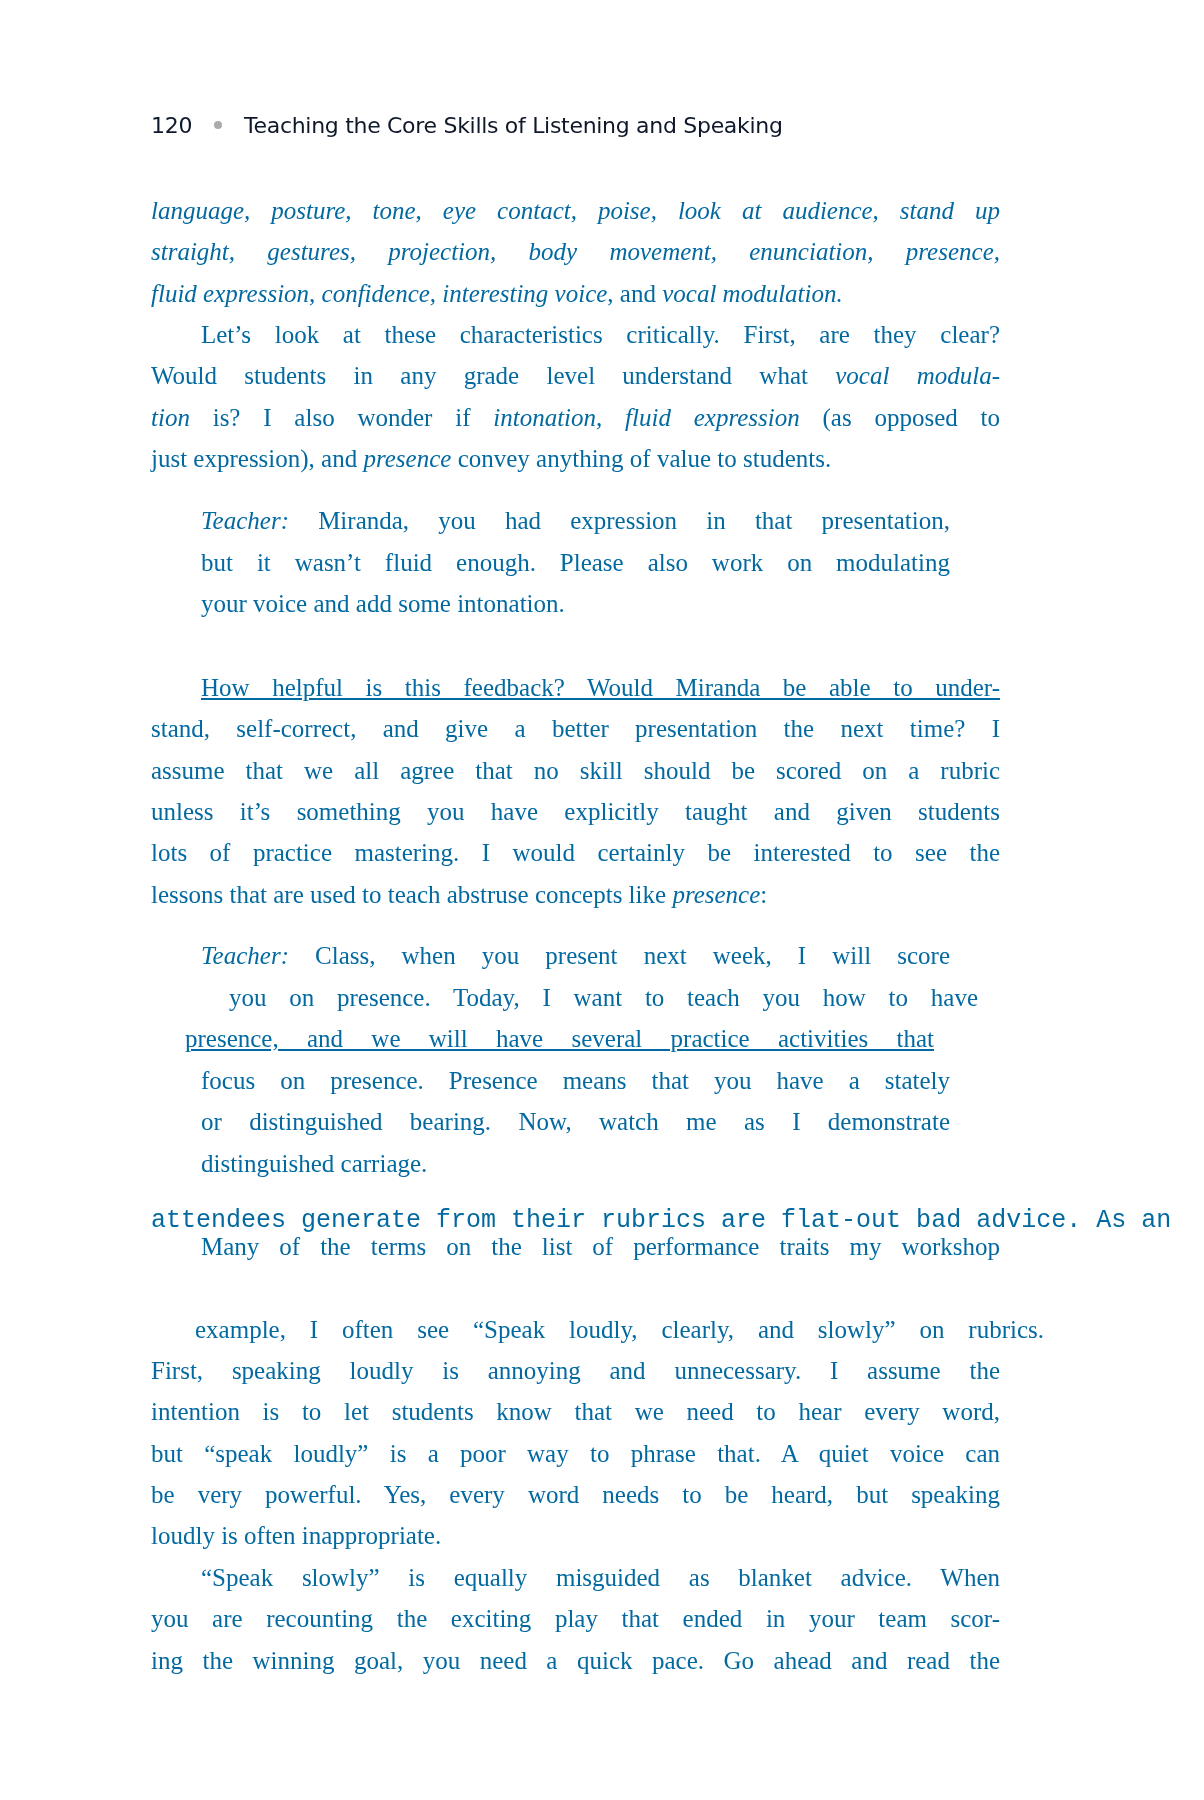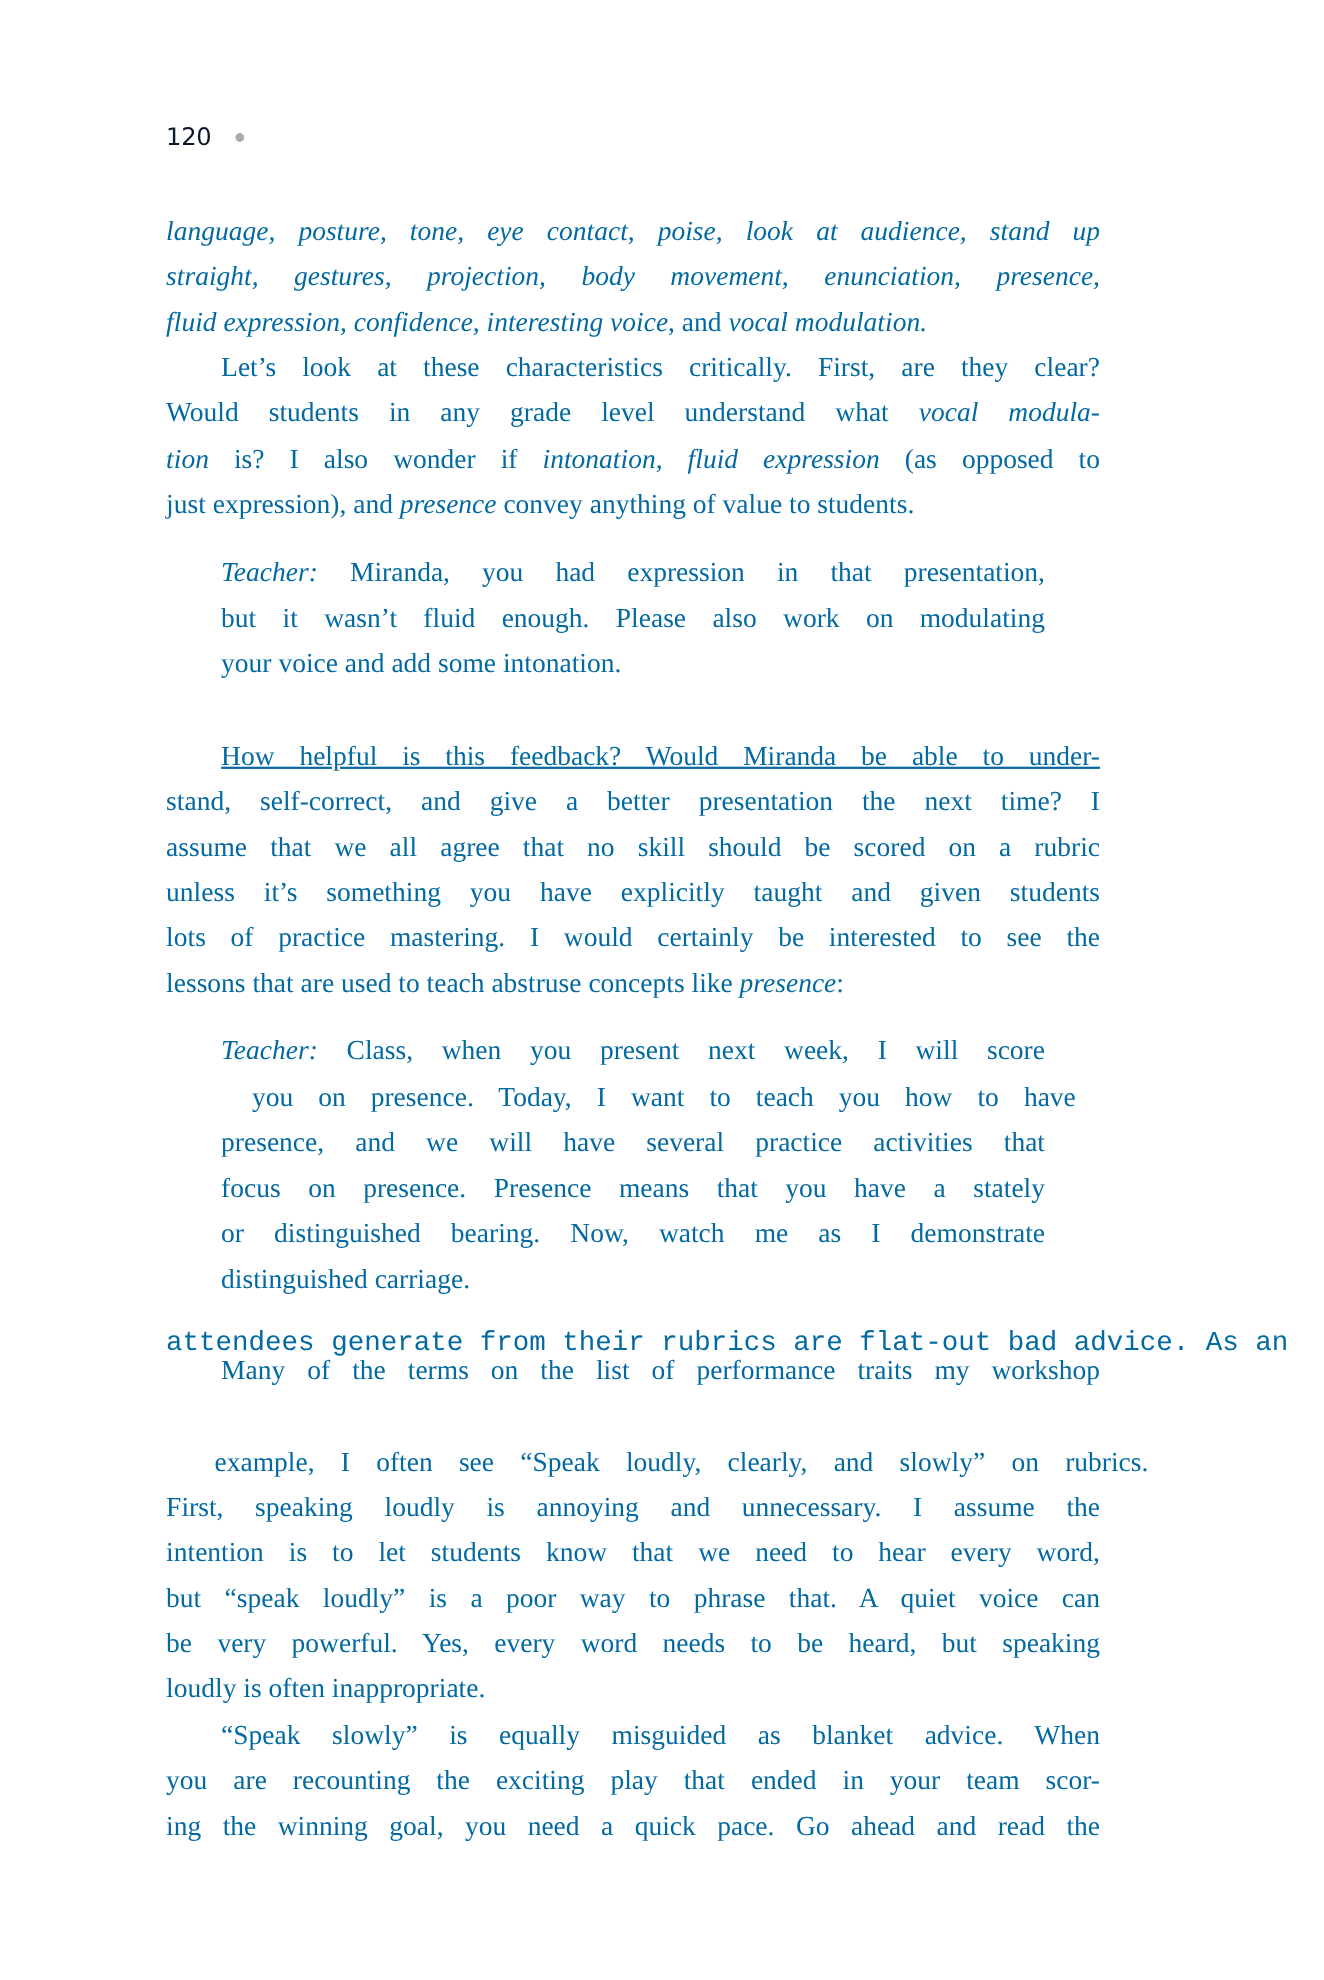--- a/index.html
+++ b/index.html
@@ -21,20 +21,21 @@
   .line.left { text-align: left; text-align-last: left; }
   .line i { font-style: italic; }
 </style>
 </head>
 <body>
 
 <div class="page">
   <div class="running-head">
     <span class="num">120</span>
     <span class="bullet"></span>
+    <span>Teaching the Core Skills of Listening and Speaking</span>
   </div>
   <div id="body-text">
       <div>
         <div class="line just" style="left: 151px; width: 849px; top: 190px;"><i>language, posture, tone, eye contact, poise, look at audience, stand up</i></div>
         <div class="line just" style="left: 151px; width: 849px; top: 231.35px;"><i>straight, gestures, projection, body movement, enunciation, presence,</i></div>
         <div class="line left" style="left: 151px; width: 849px; top: 272.7px;"><i>fluid expression, confidence, interesting voice</i><span>, and </span><i>vocal modulation.</i></div>
       </div>
       <div>
         <div class="line just" style="left: 201px; width: 799px; top: 314px;"><span>Let’s look at these characteristics critically. First, are they clear?</span></div>
         <div class="line just" style="left: 151px; width: 849px; top: 355.35px;"><span>Would students in any grade level understand what </span><i>vocal modula-</i></div>
@@ -50,21 +51,21 @@
         <div class="line just" style="left: 201px; width: 799px; top: 667px; text-decoration: underline;"><span>How helpful is this feedback? Would Miranda be able to under-</span></div>
         <div class="line just" style="left: 151px; width: 849px; top: 708.35px;"><span>stand, self-correct, and give a better presentation the next time? I</span></div>
         <div class="line just" style="left: 151px; width: 849px; top: 749.7px;"><span>assume that we all agree that no skill should be scored on a rubric</span></div>
         <div class="line just" style="left: 151px; width: 849px; top: 791.05px;"><span>unless it’s something you have explicitly taught and given students</span></div>
         <div class="line just" style="left: 151px; width: 849px; top: 832.4px;"><span>lots of practice mastering. I would certainly be interested to see the</span></div>
         <div class="line left" style="left: 151px; width: 849px; top: 873.75px;"><span>lessons that are used to teach abstruse concepts like </span><i>presence</i><span>:</span></div>
       </div>
       <div>
         <div class="line just" style="left: 201px; width: 749px; top: 935px;"><i>Teacher:</i><span> Class, when you present next week, I will score</span></div>
         <div class="line just" style="left: 201px; width: 749px; top: 976.5px; margin-left: 28px;"><span>you on presence. Today, I want to teach you how to have</span></div>
-        <div class="line just" style="left: 201px; width: 749px; top: 1018px;"><span>presence, and we will have several practice activities that</span></div>
+        <div class="line just" style="left: 185px; width: 749px; top: 1018px; text-decoration: underline;"><span>presence, and we will have several practice activities that</span></div>
         <div class="line just" style="left: 201px; width: 749px; top: 1059.5px;"><span>focus on presence. Presence means that you have a stately</span></div>
         <div class="line just" style="left: 201px; width: 749px; top: 1101px;"><span>or distinguished bearing. Now, watch me as I demonstrate</span></div>
         <div class="line left" style="left: 201px; width: 749px; top: 1142.5px;"><span>distinguished carriage.</span></div>
       </div>
       <div>
         <div class="line just" style="left: 201px; width: 799px; top: 1226px;"><span>Many of the terms on the list of performance traits my workshop</span></div>
         <div class="line just" style="left: 151px; width: 849px; top: 1200px; font-family: Liberation Mono, monospace;"><span>attendees generate from their rubrics are flat-out bad advice. As an</span></div>
         <div class="line just" style="left: 151px; width: 849px; top: 1308.7px; margin-left: 44px;"><span>example, I often see “Speak loudly, clearly, and slowly” on rubrics.</span></div>
         <div class="line just" style="left: 151px; width: 849px; top: 1350.05px;"><span>First, speaking loudly is annoying and unnecessary. I assume the</span></div>
         <div class="line just" style="left: 151px; width: 849px; top: 1391.4px;"><span>intention is to let students know that we need to hear every word,</span></div>

